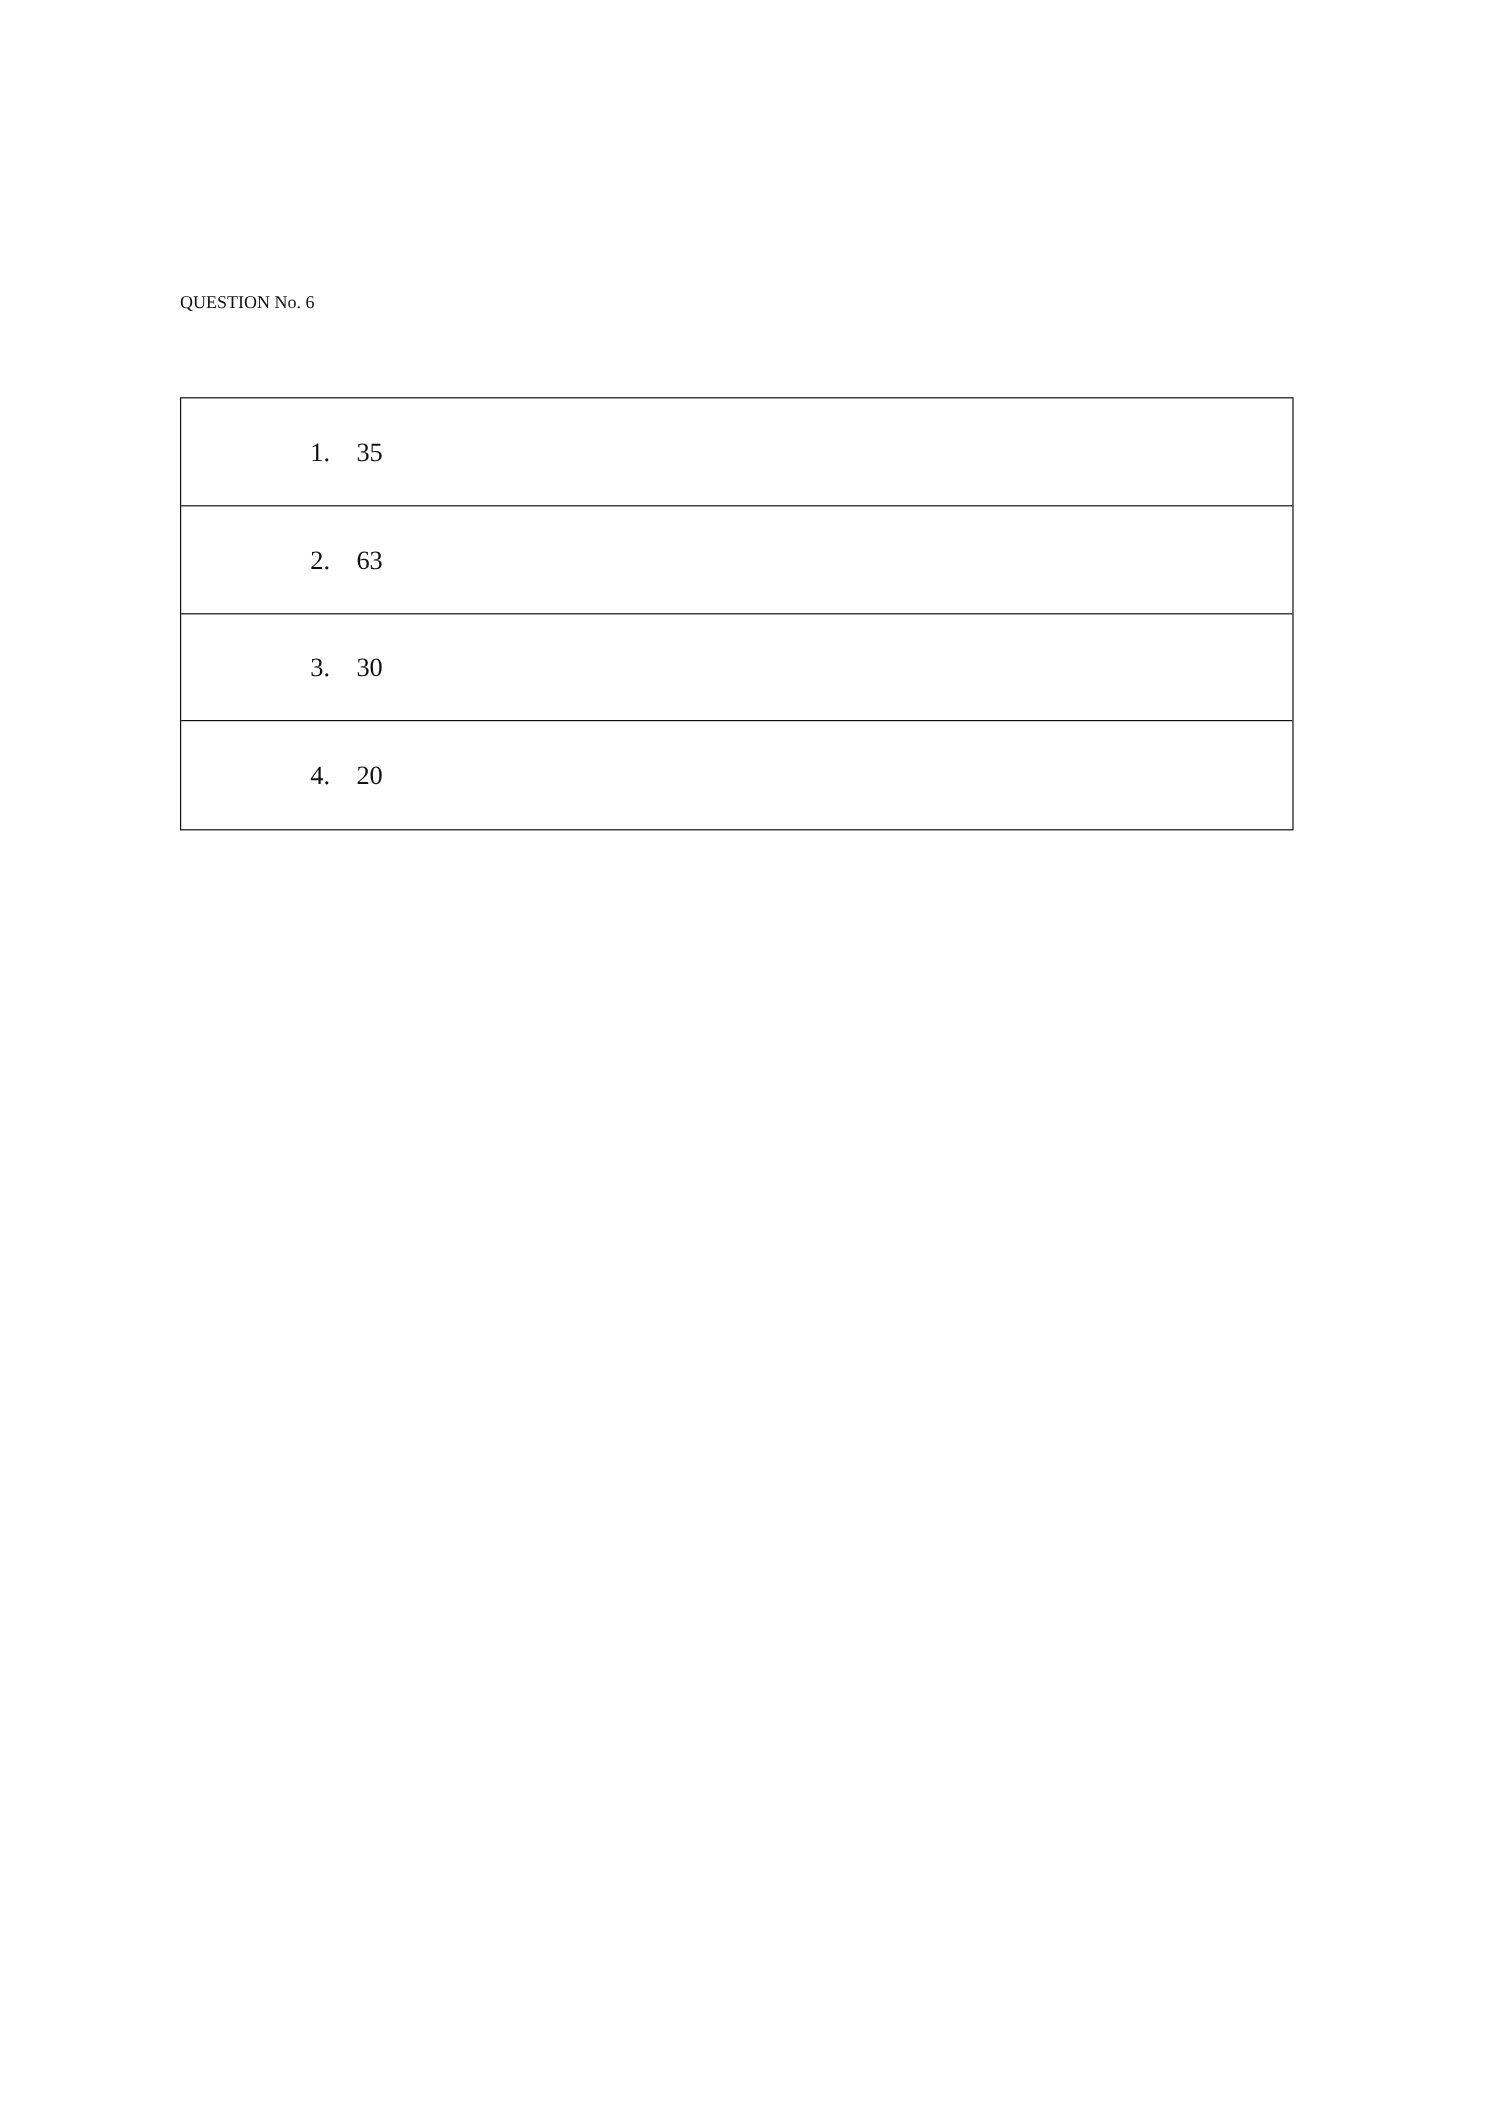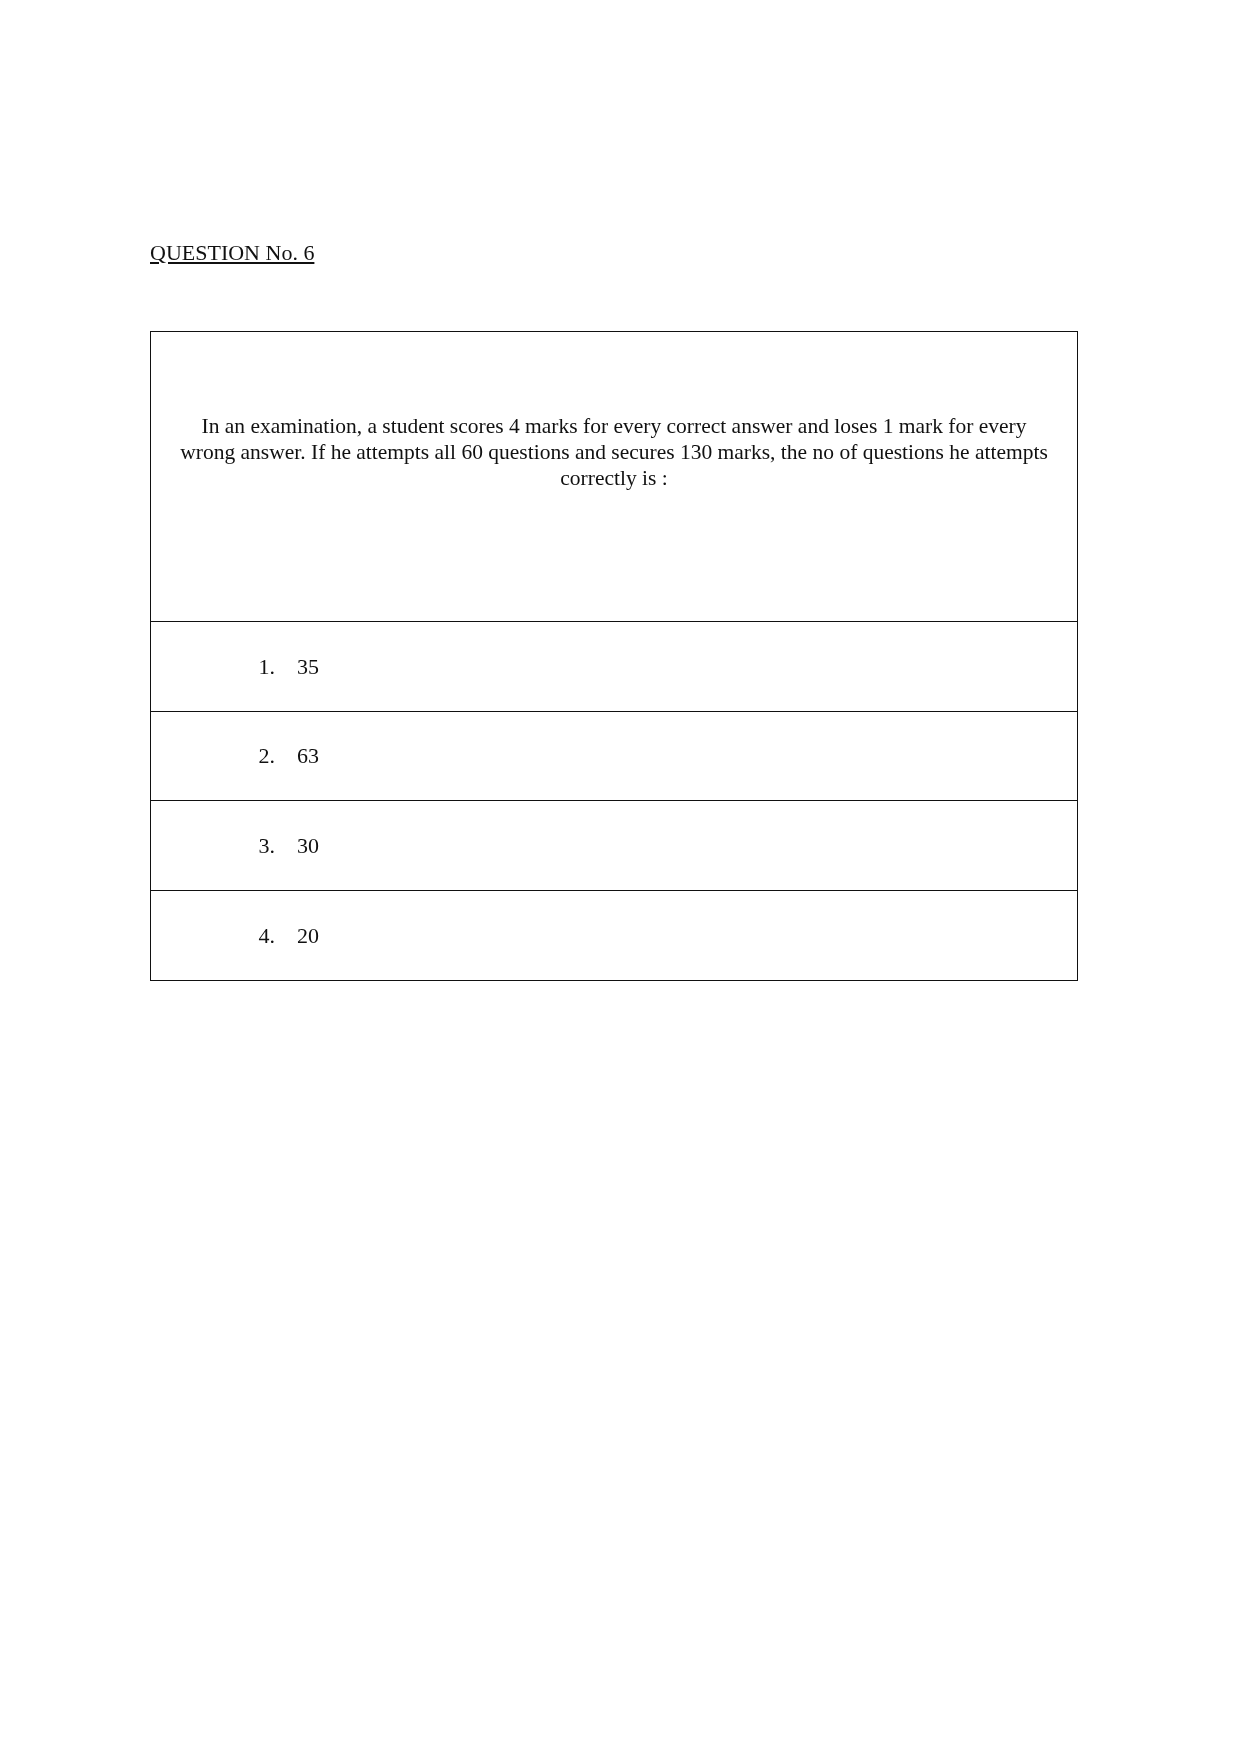--- a/index.html
+++ b/index.html
@@ -1,35 +1,32 @@
 <!DOCTYPE html>
 <html><head>
   <meta charset="utf-8">
   <style>
     html, body { margin: 0; padding: 0; background: #ffffff; }
     body { width: 1241px; height: 1754px; position: relative; font-family: "Liberation Serif", serif; color: #111; }
-    .qtitle { position: absolute; left: 150px; top: 238px; font-size: 22px; line-height: 30px; text-decoration: underline; }
+    .qtitle { position: absolute; left: 150px; top: 238px; font-size: 15px; line-height: 30px; }
     .qtable { position: absolute; left: 150px; top: 331px; width: 928px; border: 1.5px solid #111; box-sizing: border-box; }
     .stem { height: 290px; display: flex; align-items: center; justify-content: center; border-bottom: 1.5px solid #111; box-sizing: border-box; }
     .stem p { margin: 0; margin-top: -50px; text-align: center; font-size: 21.5px; line-height: 26px; padding: 0 22px; }
     .opt { height: 90px; border-bottom: 1.5px solid #111; box-sizing: border-box; display: flex; align-items: center; font-size: 22px; }
     .opt:nth-child(3), .opt:nth-child(5) { height: 89px; }
     .opt:last-child { border-bottom: none; }
     .opt .num { width: 124px; text-align: right; padding-right: 0; }
     .opt .val { margin-left: 22px; text-align: center; }
   </style>
 </head>
 <body>
 
 <div class="qtitle">QUESTION No. 6</div>
 
 <div class="qtable">
-  <div class="stem">
-    <p>In an examination, a student scores 4 marks for every correct answer and loses 1 mark for every wrong answer. If he attempts all 60 questions and secures 130 marks, the no of questions he attempts correctly is :</p>
-  </div>
   <div class="opt">
     <span class="num">1.</span>
     <span class="val">35</span>
   </div>
   <div class="opt">
     <span class="num">2.</span>
     <span class="val">63</span>
   </div>
   <div class="opt">
     <span class="num">3.</span>

